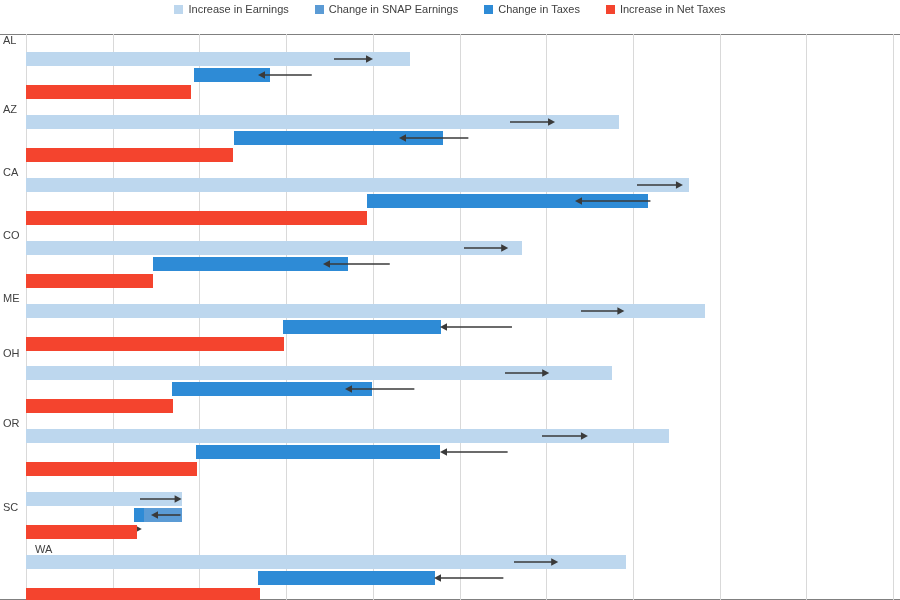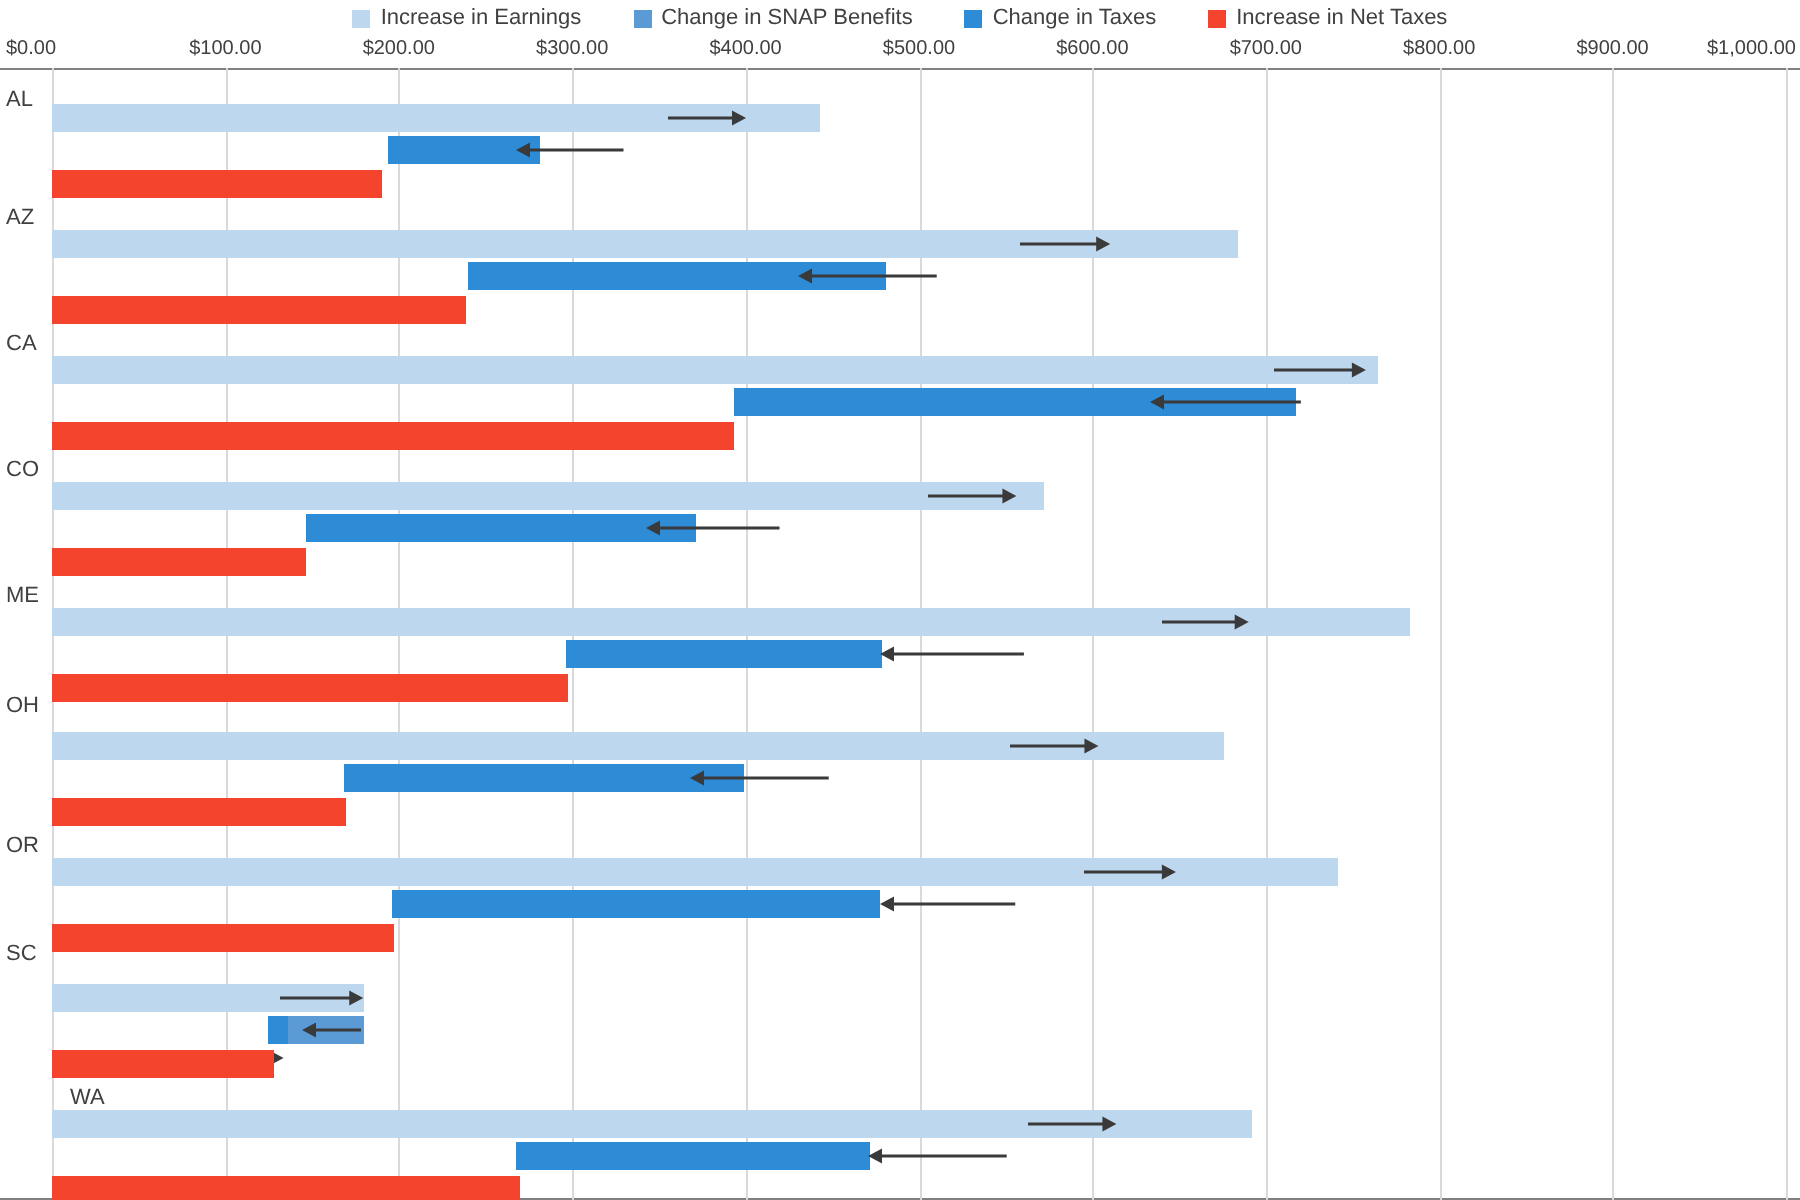--- a/index.html
+++ b/index.html
@@ -126,63 +126,50 @@
 
 <div id="chart-root">
 
   <div class="legend">
     <div class="legend-item">
       <span class="legend-swatch" style="background:#bdd7ee"></span>
       <span class="legend-label">Increase in Earnings</span>
     </div>
     <div class="legend-item">
       <span class="legend-swatch" style="background:#5b9bd5"></span>
-      <span class="legend-label">Change in SNAP Benefits</span>
+      <span class="legend-label">Change in SNAP Earnings</span>
     </div>
     <div class="legend-item">
       <span class="legend-swatch" style="background:#2e8bd6"></span>
       <span class="legend-label">Change in Taxes</span>
     </div>
     <div class="legend-item">
       <span class="legend-swatch" style="background:#f4442e"></span>
       <span class="legend-label">Increase in Net Taxes</span>
     </div>
   </div>
 
   <div class="plot-area">
-    <div class="x-axis-labels" id="x-axis-labels">
-        <div class="x-tick-label" style="transform: none; left: 3px;">$0.00</div>
-        <div class="x-tick-label" style="left: 112.7px;">$100.00</div>
-        <div class="x-tick-label" style="left: 199.4px;">$200.00</div>
-        <div class="x-tick-label" style="left: 286.1px;">$300.00</div>
-        <div class="x-tick-label" style="left: 372.8px;">$400.00</div>
-        <div class="x-tick-label" style="left: 459.5px;">$500.00</div>
-        <div class="x-tick-label" style="left: 546.2px;">$600.00</div>
-        <div class="x-tick-label" style="left: 632.9px;">$700.00</div>
-        <div class="x-tick-label" style="left: 719.6px;">$800.00</div>
-        <div class="x-tick-label" style="left: 806.3px;">$900.00</div>
-        <div class="x-tick-label" style="transform: translateX(-100%); left: 898px;">$1,000.00</div>
-      </div>
     <div class="grid-layer" id="grid-layer">
       <div class="axis-line-top"></div>
       <div class="axis-line-bottom"></div>
     <div class="gridline" style="left: 26px;"></div>
         <div class="gridline" style="left: 113px;"></div>
         <div class="gridline" style="left: 199px;"></div>
         <div class="gridline" style="left: 286px;"></div>
         <div class="gridline" style="left: 373px;"></div>
         <div class="gridline" style="left: 460px;"></div>
         <div class="gridline" style="left: 546px;"></div>
         <div class="gridline" style="left: 633px;"></div>
         <div class="gridline" style="left: 720px;"></div>
         <div class="gridline" style="left: 806px;"></div>
         <div class="gridline" style="left: 893px;"></div>
       </div>
     <div class="series-layer" id="series-layer">
-        <div class="cat-label" style="top: 10px;">AL</div>
+        <div class="cat-label" style="top: 0;">AL</div>
         <div class="bar" style="background: rgb(189, 215, 238); left: 26px; width: 384.081px; top: 18px;"></div>
         <svg class="arrow-svg" width="59.01500000000004" height="12" style="left: 323.785px; top: 19px;">
           <line x1="10" y1="6" x2="44.01500000000004" y2="6" stroke="#3a3a3a" stroke-width="1.6"></line>
           <polygon points="49.01500000000004,6 42.01500000000004,2.2 42.01500000000004,9.8" fill="#3a3a3a"></polygon>
         </svg>
         <div class="bar" style="background: rgb(91, 155, 213); left: 194.198px; width: 75.429px; top: 34px;"></div>
         <div class="bar" style="background: rgb(46, 139, 214); left: 194.198px; width: 75.429px; top: 34px;"></div>
         <svg class="arrow-svg" width="73.75400000000002" height="12" style="left: 248.356px; top: 35px;">
           <line x1="63.75400000000002" y1="6" x2="15" y2="6" stroke="#3a3a3a" stroke-width="1.6"></line>
           <polygon points="10,6 17,2.2 17,9.8" fill="#3a3a3a"></polygon>
@@ -259,21 +246,21 @@
           <line x1="10" y1="6" x2="50.95100000000002" y2="6" stroke="#3a3a3a" stroke-width="1.6"></line>
           <polygon points="55.95100000000002,6 48.95100000000002,2.2 48.95100000000002,9.8" fill="#3a3a3a"></polygon>
         </svg>
         <div class="bar" style="background: rgb(91, 155, 213); left: 195.932px; width: 244.494px; top: 411.333px;"></div>
         <div class="bar" style="background: rgb(46, 139, 214); left: 195.932px; width: 244.494px; top: 411.333px;"></div>
         <svg class="arrow-svg" width="87.62600000000009" height="12" style="left: 429.559px; top: 412.333px;">
           <line x1="77.62600000000009" y1="6" x2="15" y2="6" stroke="#3a3a3a" stroke-width="1.6"></line>
           <polygon points="10,6 17,2.2 17,9.8" fill="#3a3a3a"></polygon>
         </svg>
         <div class="bar" style="background: rgb(244, 68, 46); left: 26px; width: 170.799px; top: 428.333px;"></div>
-        <div class="cat-label" style="top: 437px; text-align: right;">SC</div>
+        <div class="cat-label" style="top: 467px; text-align: right;">SC</div>
         <div class="bar" style="background: rgb(189, 215, 238); left: 26px; width: 156.06px; top: 458.222px;"></div>
         <svg class="arrow-svg" width="61.615999999999985" height="12" style="left: 130.444px; top: 459.222px;">
           <line x1="10" y1="6" x2="46.615999999999985" y2="6" stroke="#3a3a3a" stroke-width="1.6"></line>
           <polygon points="51.615999999999985,6 44.615999999999985,2.2 44.615999999999985,9.8" fill="#3a3a3a"></polygon>
         </svg>
         <div class="bar" style="background: rgb(91, 155, 213); left: 133.508px; width: 48.552px; top: 474.222px;"></div>
         <div class="bar" style="background: rgb(46, 139, 214); left: 133.508px; width: 10.404px; top: 474.222px;"></div>
         <svg class="arrow-svg" width="49.47800000000001" height="12" style="left: 140.848px; top: 475.222px;">
           <line x1="39.47800000000001" y1="6" x2="15" y2="6" stroke="#3a3a3a" stroke-width="1.6"></line>
           <polygon points="10,6 17,2.2 17,9.8" fill="#3a3a3a"></polygon>

